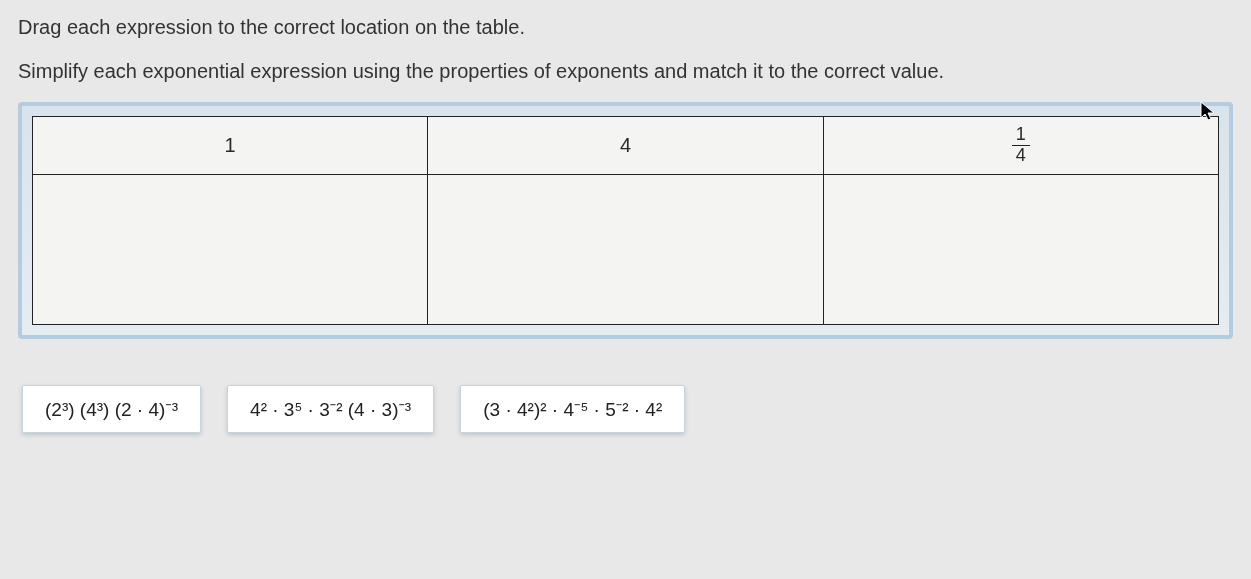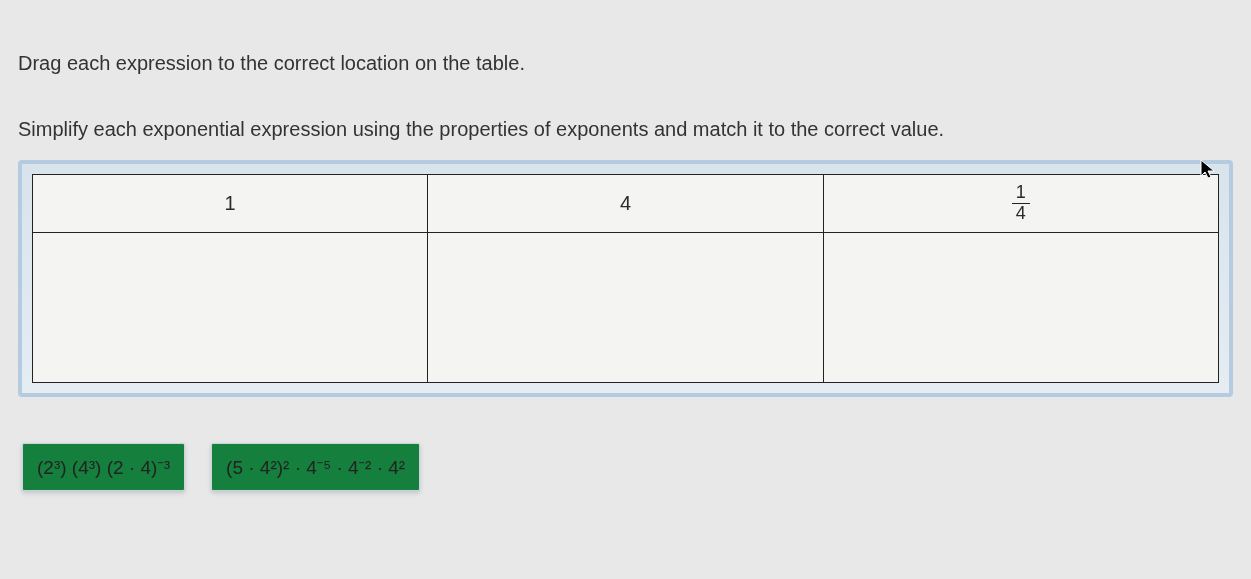--- a/index.html
+++ b/index.html
@@ -14,21 +14,20 @@
       height: 579px;
       padding: 12px 18px;
       color: #2a2a2a;
       position: relative;
     }
     .instruction {
       font-size: 20px;
       color: #333;
       margin-bottom: 14px;
       line-height: 1.5;
-      margin-top: 36px;
     }
     .table-wrapper {
       border: 4px solid #b5cce0;
       border-radius: 4px;
       background: linear-gradient(#d8e3ec, #e5edf3);
       padding: 10px;
       margin-top: 16px;
       margin-bottom: 40px;
       position: relative;
     }
@@ -77,24 +76,24 @@
       display: block;
       padding: 0 4px;
     }
     .tiles-row {
       display: flex;
       gap: 26px;
       padding: 6px 4px;
       align-items: center;
     }
     .tile {
-      background: #15803d;
+      background: #ffffff;
       border: 1px solid #c8d4dc;
       box-shadow: 0 2px 4px rgba(70,90,110,0.25);
-      padding: 10px 14px;
+      padding: 10px 22px;
       font-size: 19px;
       color: #222;
       cursor: move;
       white-space: nowrap;
       border-radius: 2px;
     }
   </style>
 </head>
 <body>
 
@@ -125,14 +124,15 @@
         <td></td>
         <td></td>
         <td></td>
       </tr>
     </tbody>
   </table>
 </div>
 
 <div class="tiles-row">
   <div class="tile">(2³) (4³) (2 · 4)⁻³</div>
-  <div class="tile">(5 · 4²)² · 4⁻⁵ · 4⁻² · 4²</div>
+  <div class="tile">4² · 3⁵ · 3⁻² (4 · 3)⁻³</div>
+  <div class="tile">(3 · 4²)² · 4⁻⁵ · 5⁻² · 4²</div>
 </div>
 
 </body></html>

